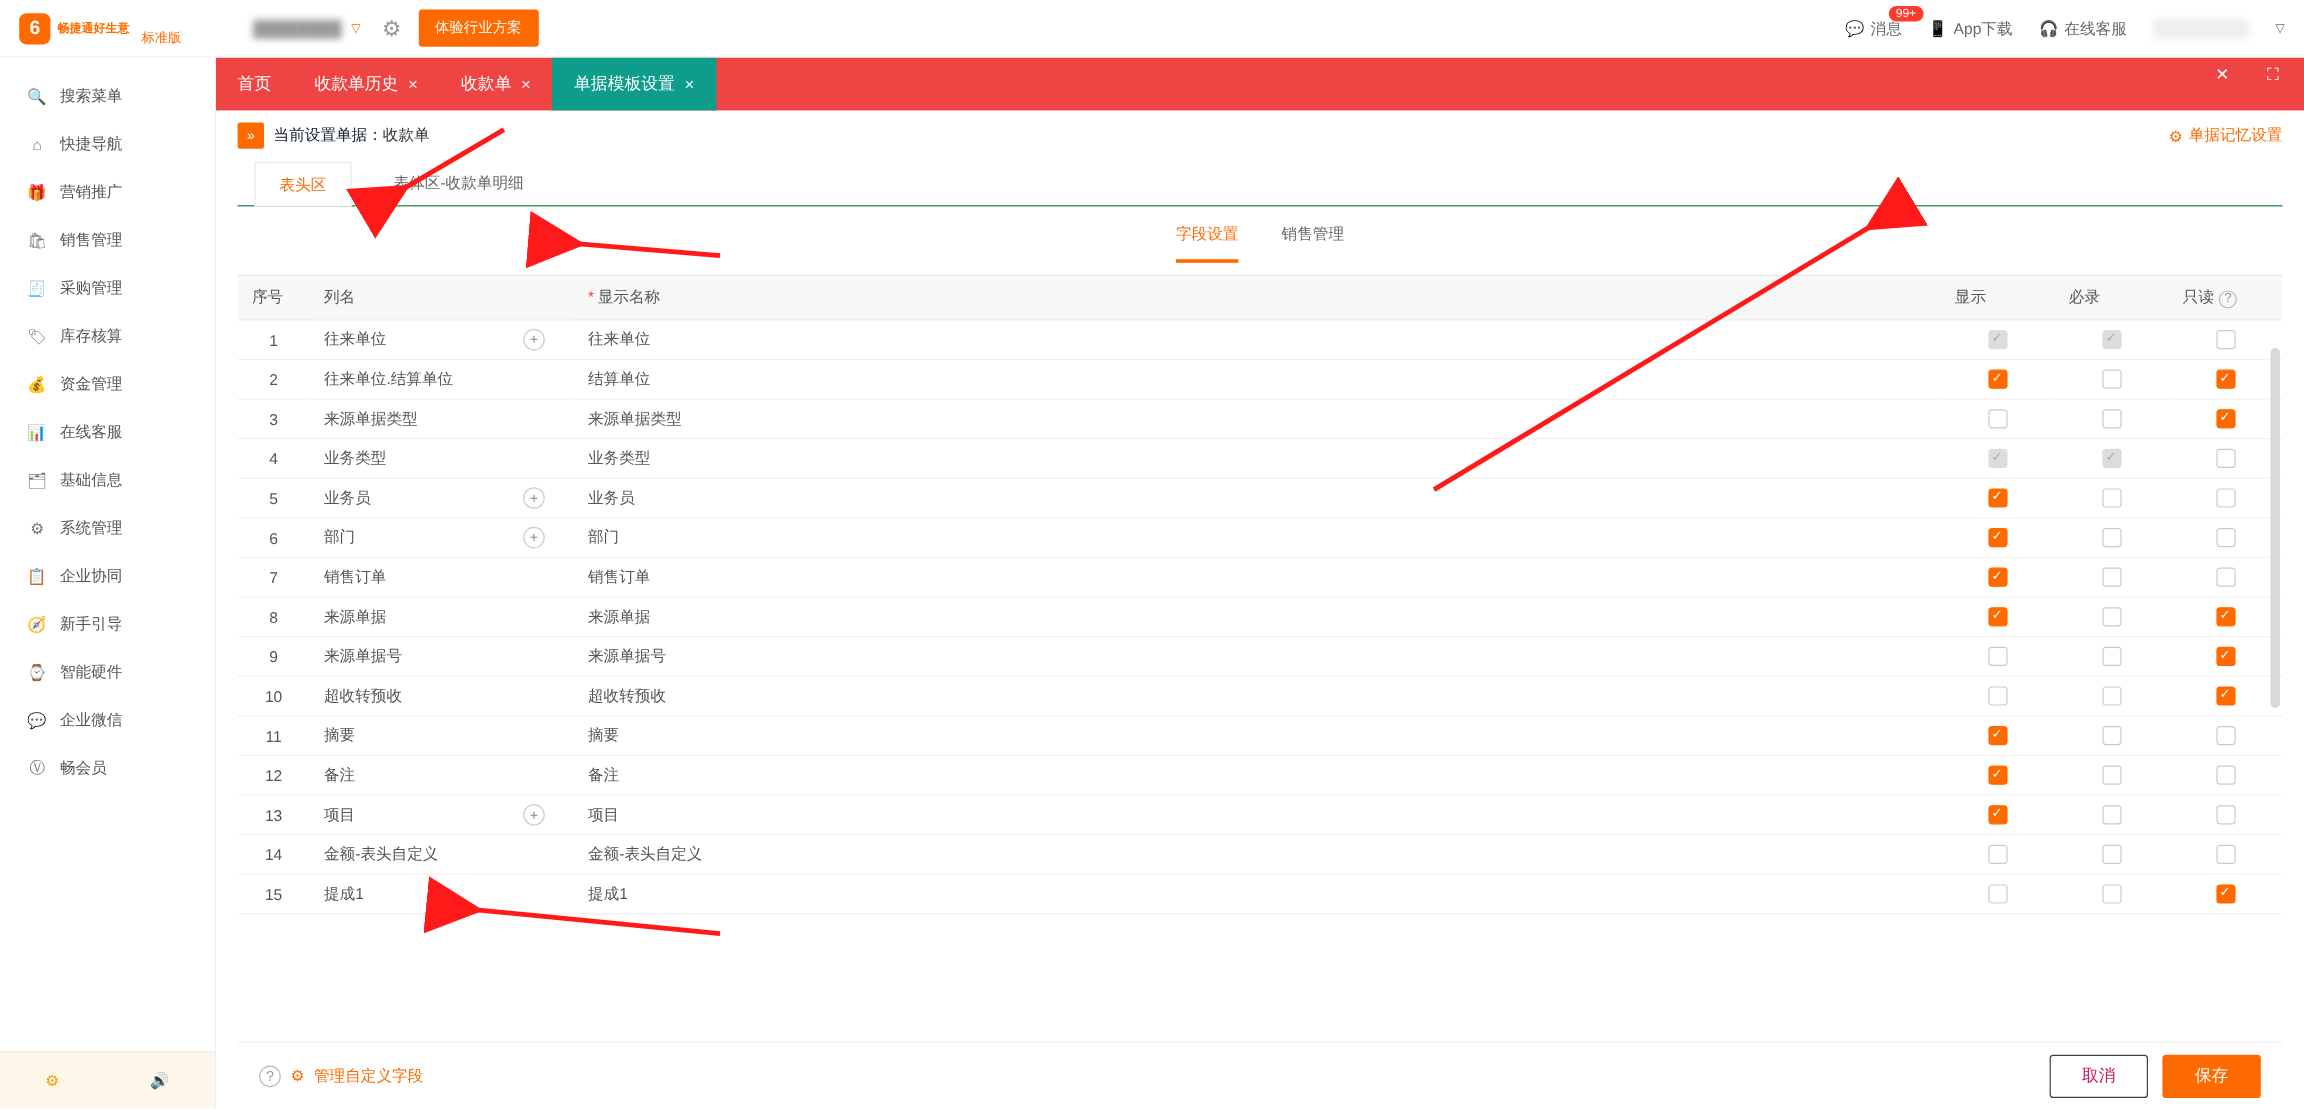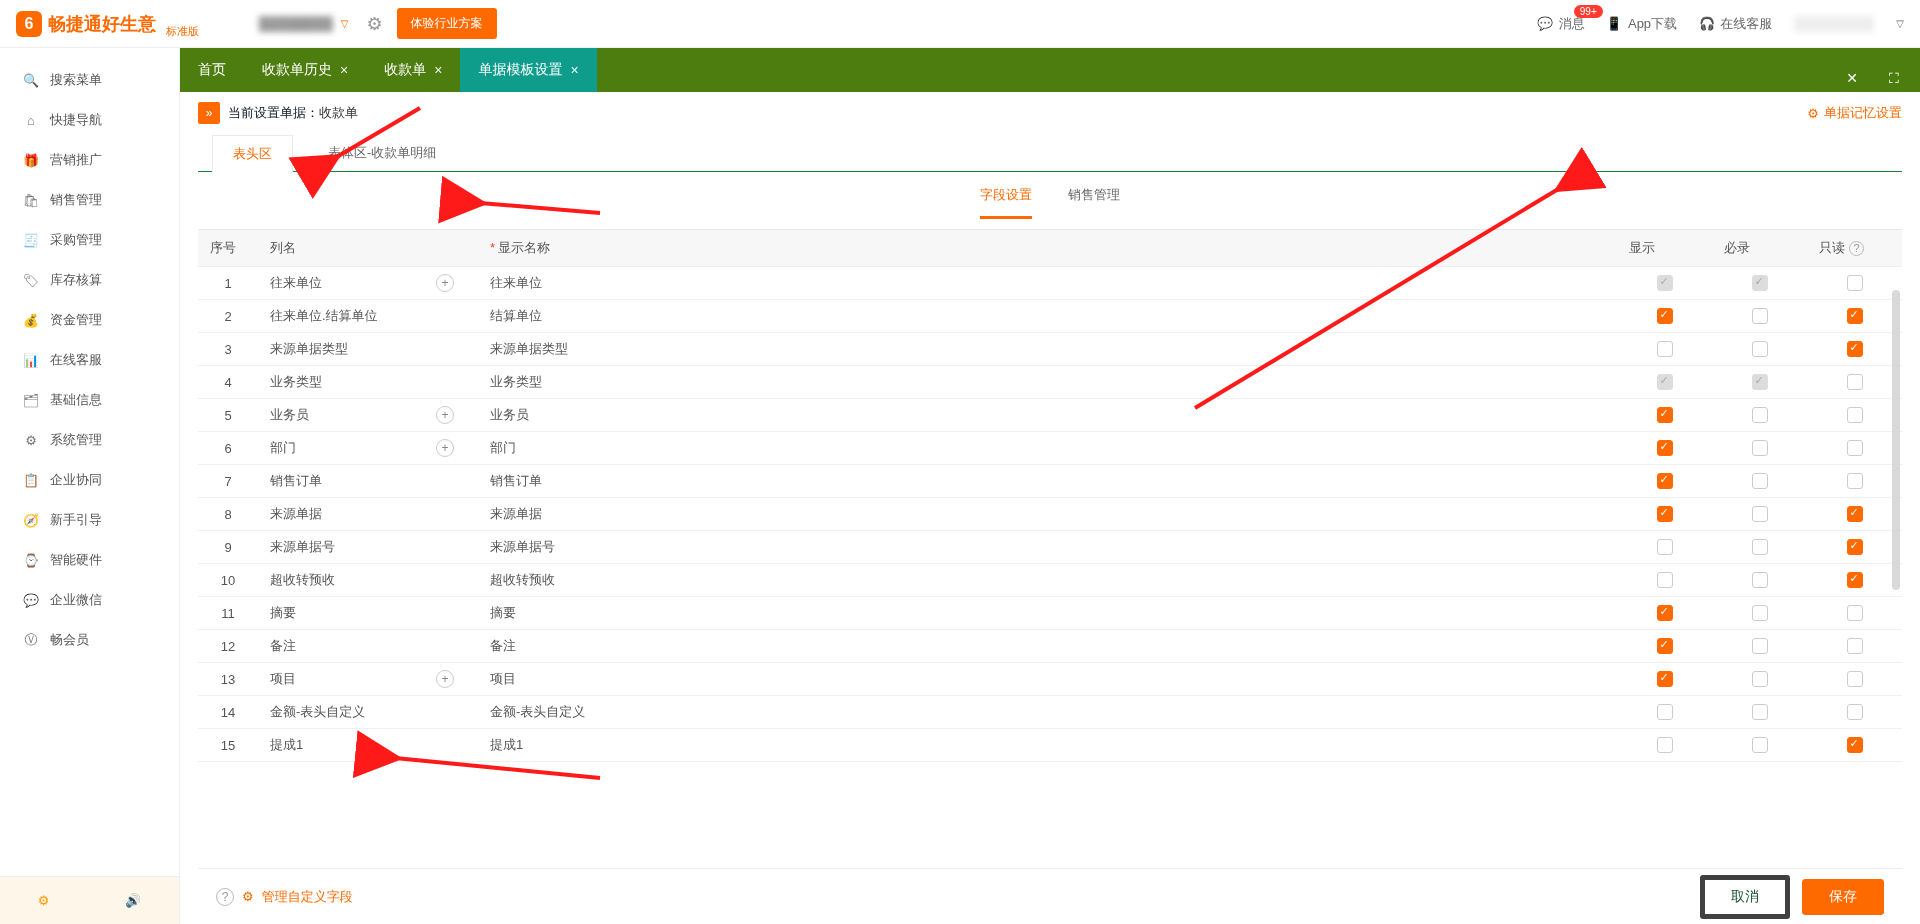--- a/index.html
+++ b/index.html
@@ -3,21 +3,21 @@
 <meta charset="utf-8">
 <style>
 * { box-sizing: border-box; margin: 0; padding: 0; font-family: "Microsoft YaHei", Arial, sans-serif; }
 body { background:#fff; color:#333; font-size:13px; }
 .app { width:1920px; height:924px; display:flex; flex-direction:column; }
 
 
 .topbar { height:48px; display:flex; align-items:center; border-bottom:1px solid #eee; padding:0 16px; }
 .logo { display:flex; align-items:center; gap:6px; }
 .logo-icon { width:26px; height:26px; border-radius:6px; background:#ff6a00; display:flex; align-items:center; justify-content:center; color:#fff; font-weight:bold; font-size:16px; }
-.logo-text { color:#ff6a00; font-weight:bold; font-size:18px; }
+.logo-text { color:#ff6a00; font-weight:bold; font-size:10px; }
 .logo-sub { color:#ff6a00; font-size:11px; margin-left:4px; position:relative; top:8px; }
 .acct-drop { margin-left:60px; display:flex; align-items:center; gap:6px; color:#999; filter:blur(3px); }
 .acct-caret { color:#ff6a00; font-size:14px; }
 .gear-top { margin-left:18px; color:#999; font-size:18px; cursor:pointer; }
 .top-cta { margin-left:14px; background:#ff6a00; color:#fff; border:none; padding:7px 14px; border-radius:3px; font-size:12px; cursor:pointer; }
 .top-spacer { flex:1; }
 .top-right { display:flex; align-items:center; gap:22px; color:#666; }
 .tr-item { display:flex; align-items:center; gap:5px; cursor:pointer; position:relative; }
 .badge99 { position:absolute; top:-10px; right:-18px; background:#ff3b30; color:#fff; font-size:10px; padding:1px 6px; border-radius:9px; }
 .tr-user { width:80px; height:16px; background:#eee; filter:blur(3px); }
@@ -25,21 +25,21 @@
 
 .shell { flex:1; display:flex; overflow:hidden; }
 .sidenav { width:180px; border-right:1px solid #eee; display:flex; flex-direction:column; }
 .nav-list { flex:1; padding-top:12px; }
 .nav-item { display:flex; align-items:center; gap:10px; padding:11px 22px; color:#555; cursor:pointer; }
 .nav-item .ico { width:18px; text-align:center; color:#777; }
 .nav-foot { height:48px; border-top:1px solid #eee; background:#fdf6e9; display:flex; align-items:center; justify-content:space-around; color:#ff9a00; }
 
 .main { flex:1; display:flex; flex-direction:column; background:#fff; position:relative; }
 
-.tabbar { height:44px; background:#4d7c0f; display:flex; align-items:flex-end; color:#fff; font-size:14px; }
+.tabbar { height:44px; background:#ef4444; display:flex; align-items:flex-start; color:#fff; font-size:14px; }
 .tab { padding:0 18px; height:100%; display:flex; align-items:center; gap:8px; cursor:pointer; }
 .tab.active { background:#0e9c8b; }
 .tab .x { font-size:14px; opacity:.9; }
 .tabbar-spacer { flex:1; }
 .tabbar-right { display:flex; align-items:center; gap:14px; padding-right:12px; }
 .tb-btn { width:28px; height:28px; display:flex; align-items:center; justify-content:center; cursor:pointer; }
 
 .content { flex:1; display:flex; flex-direction:column; padding:0 18px; overflow:hidden; }
 .context-row { display:flex; align-items:center; padding:10px 0; }
 .collapse-btn { width:22px; height:22px; background:#ff6a00; color:#fff; display:flex; align-items:center; justify-content:center; border-radius:2px; cursor:pointer; font-size:12px; }
@@ -74,21 +74,21 @@
 .cb.lock { background:#eee; border-color:#ddd; cursor:not-allowed; }
 .cb.lock.on { background:#dcdcdc; }
 .cb.lock.on::after { content:"✓"; color:#aaa; }
 
 .footer { height:56px; border-top:1px solid #eee; display:flex; align-items:center; padding:0 18px; background:#fff; }
 .foot-left { display:flex; align-items:center; gap:8px; color:#ff6a00; }
 .foot-q { width:18px; height:18px; border:1px solid #bbb; border-radius:50%; display:flex; align-items:center; justify-content:center; color:#999; font-size:12px; }
 .foot-gear { color:#ff6a00; }
 .foot-spacer { flex:1; }
 .btn { padding:8px 26px; border-radius:3px; font-size:14px; cursor:pointer; }
-.btn-ghost { background:#fff; border:5px solid #404040; color:#14532d; margin-right:12px; }
+.btn-ghost { background:#fff; border:1px solid #404040; color:#be185d; margin-right:12px; }
 .btn-primary { background:#ff6a00; border:1px solid #ff6a00; color:#fff; }
 
 
 .overlay { position:absolute; inset:0; pointer-events:none; }
 
 
 .scrollbar { position:absolute; right:2px; top:60px; width:8px; height:300px; background:#d9d9d9; border-radius:4px; }
 
 .chev { font-size:10px; }
 </style>

